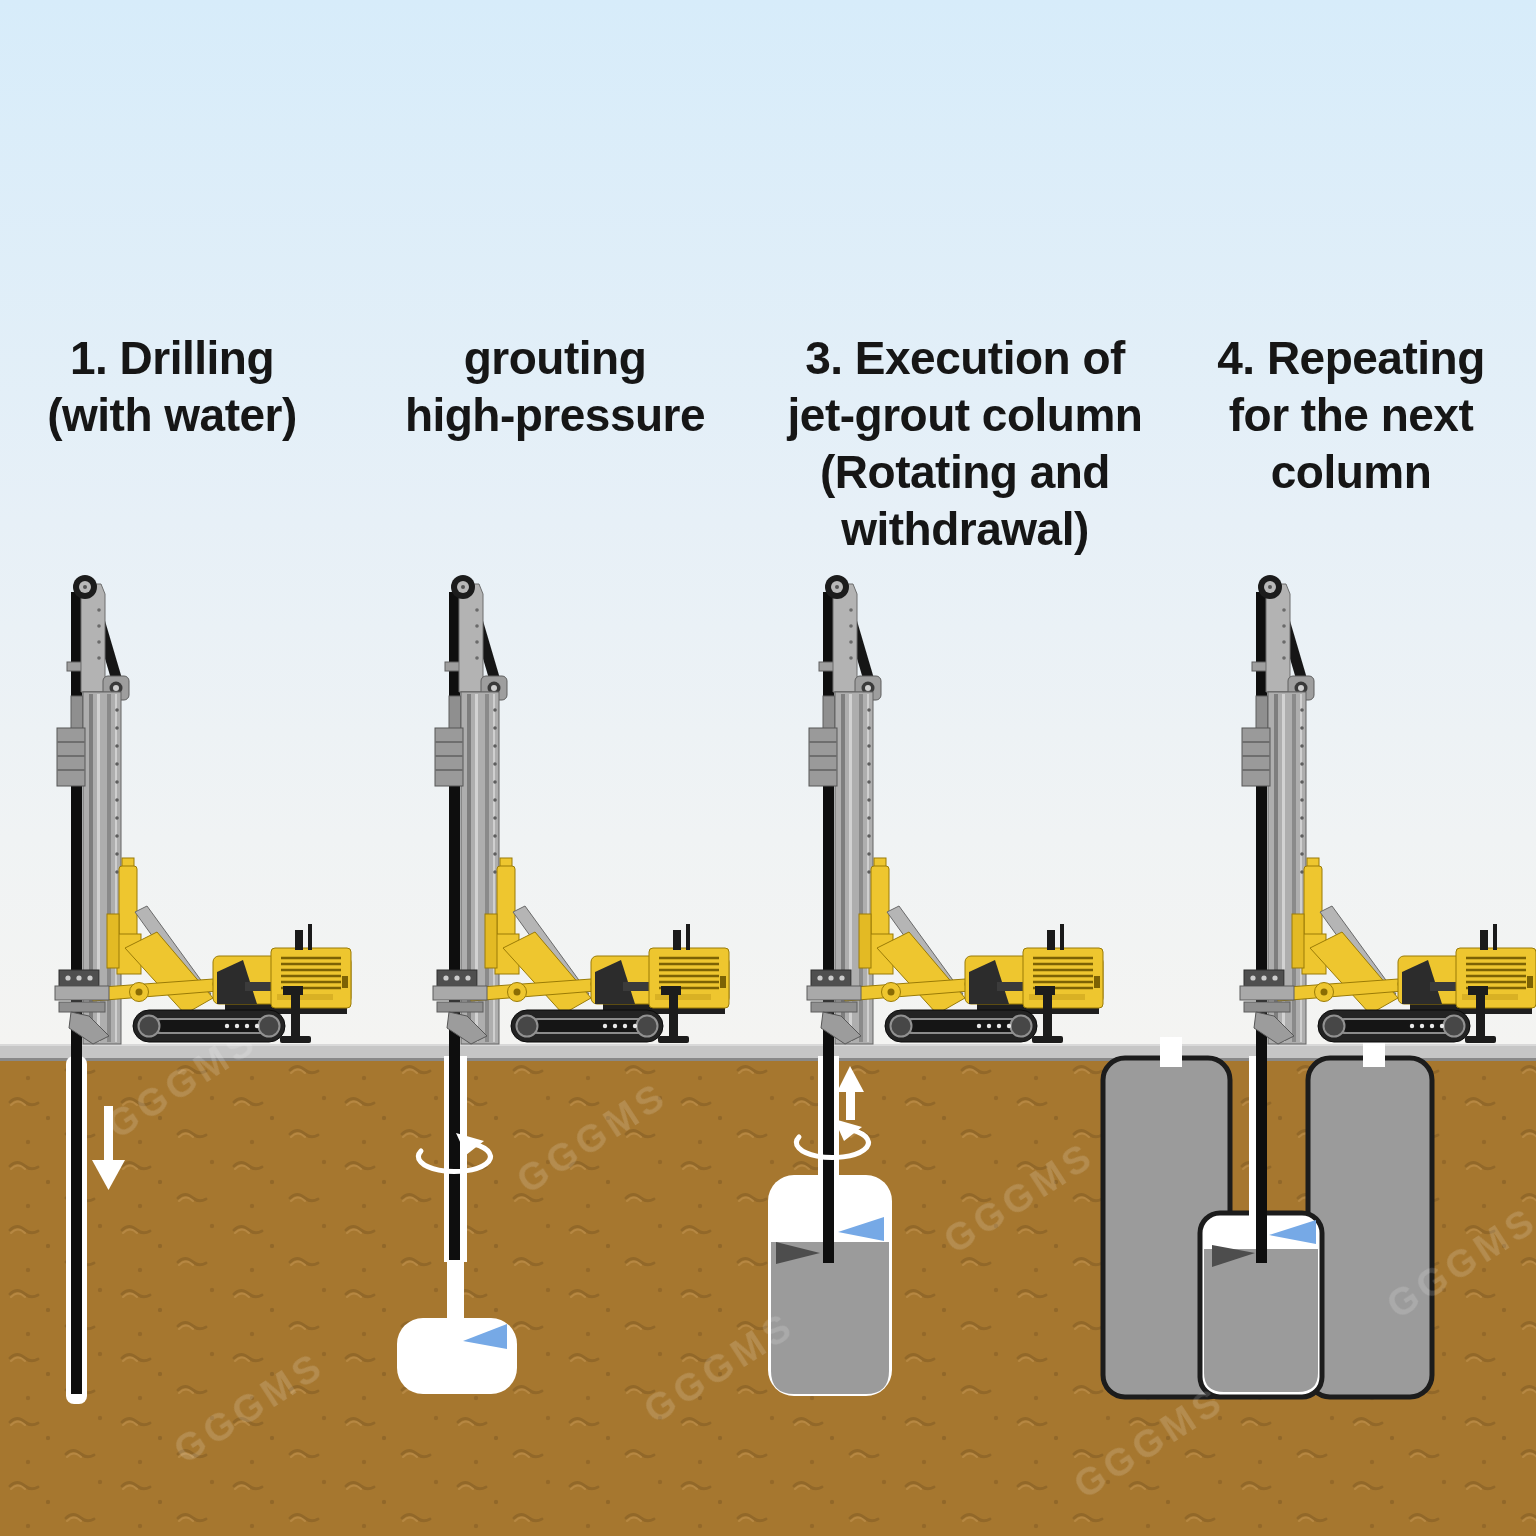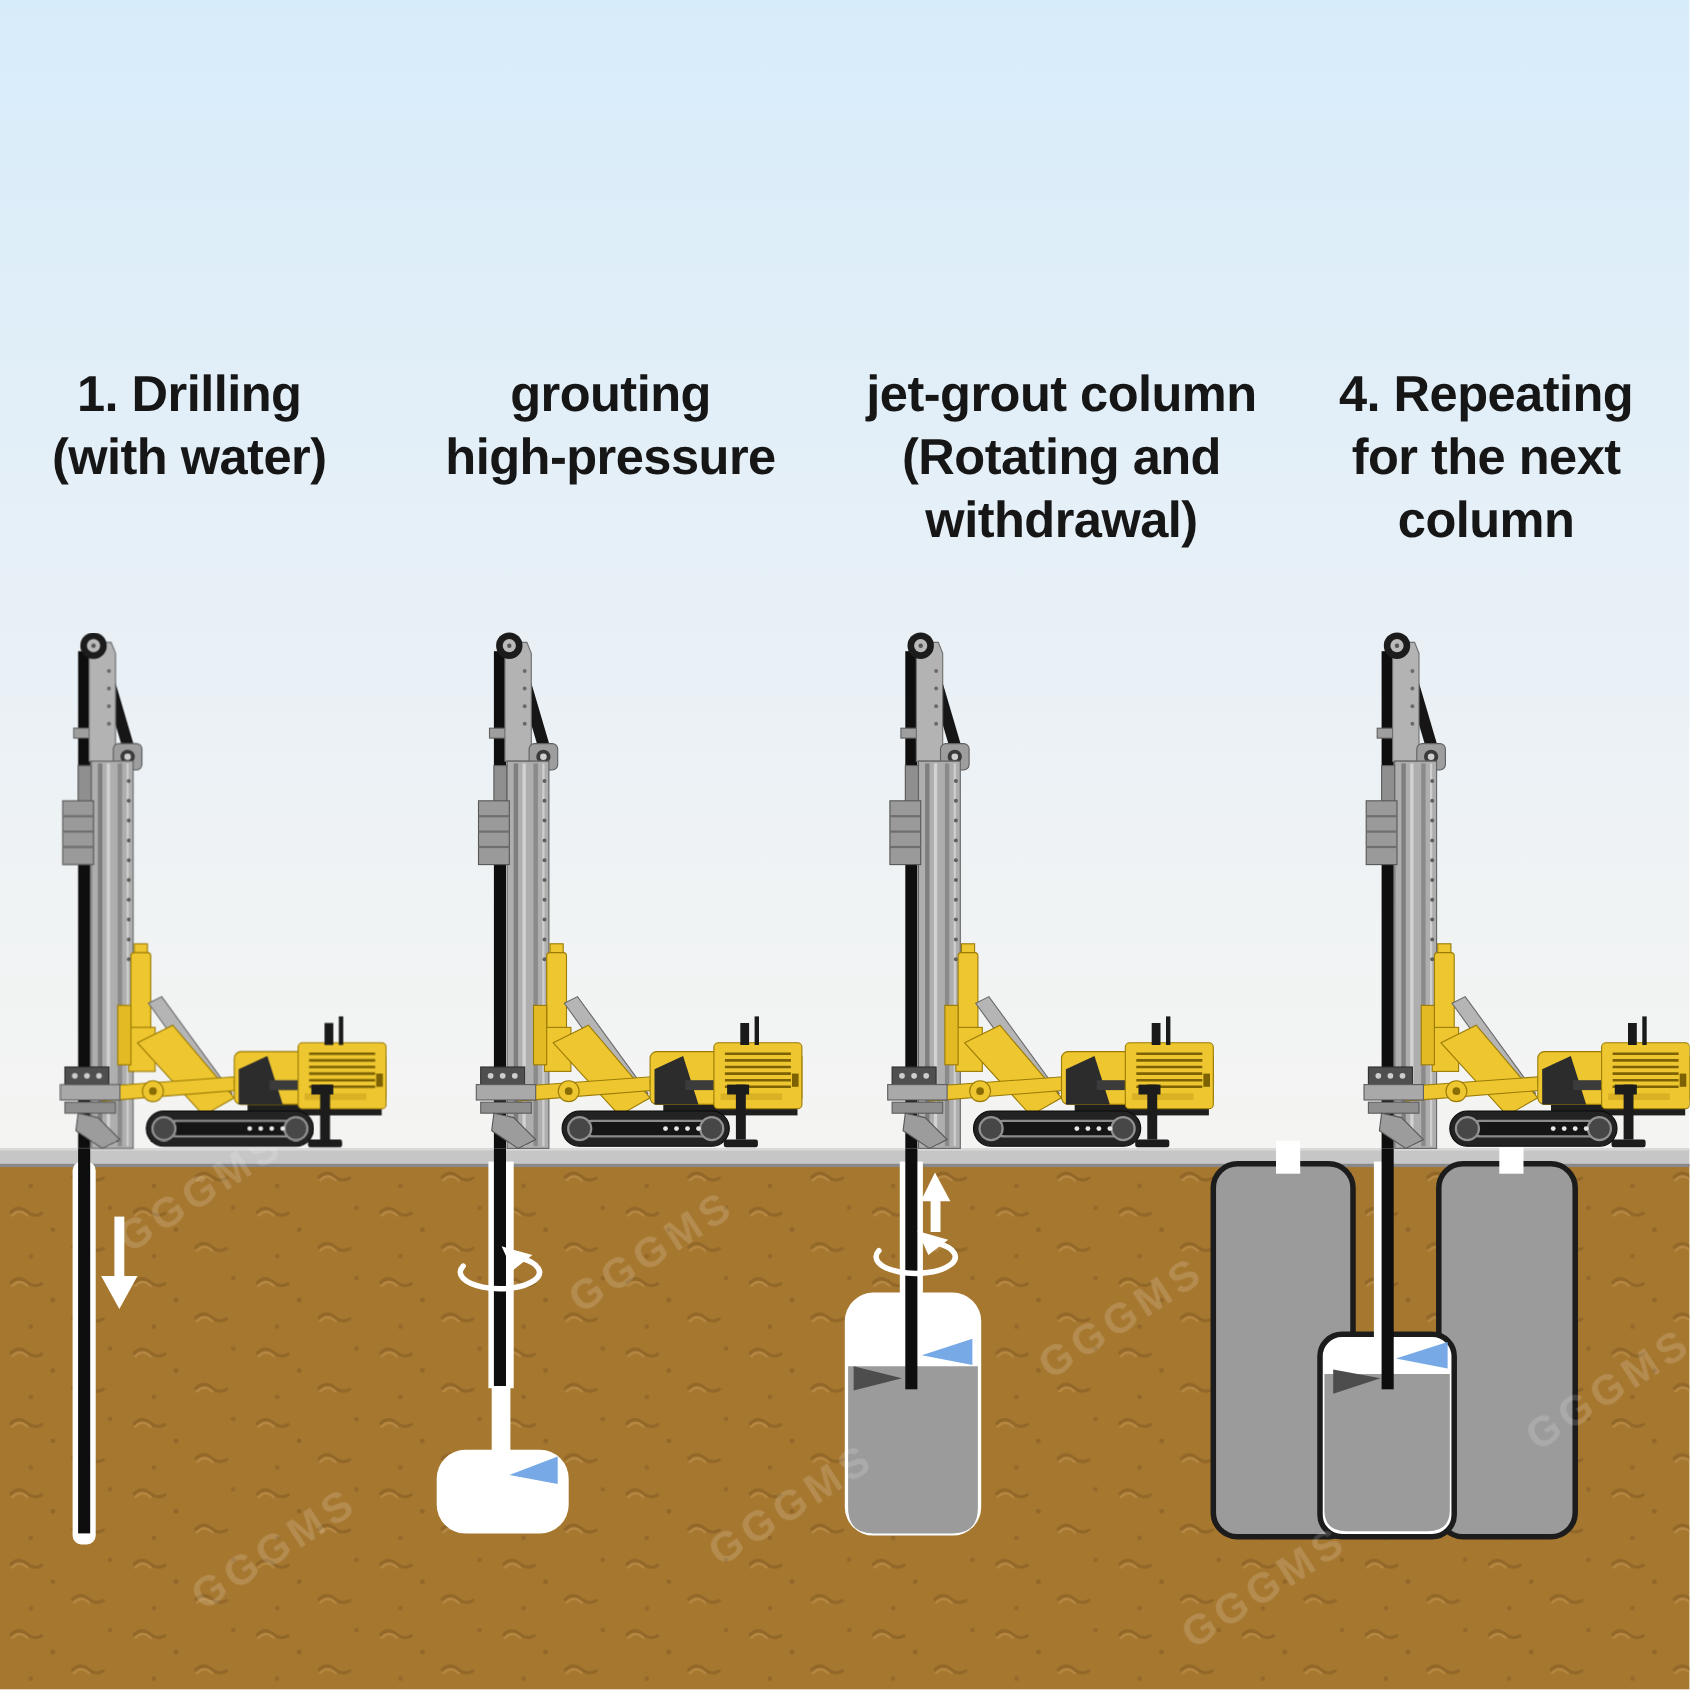--- a/index.html
+++ b/index.html
@@ -258,20 +258,21 @@
 <div class="labels">
   <div class="step-label lbl1">
     <div>1. Drilling</div>
     <div>(with water)</div>
   </div>
   <div class="step-label lbl2">
     <div>grouting</div>
     <div>high-pressure</div>
   </div>
   <div class="step-label lbl3">
+    <div>3. Execution of</div>
     <div>jet-grout column</div>
     <div>(Rotating and</div>
     <div>withdrawal)</div>
   </div>
   <div class="step-label lbl4">
     <div>4. Repeating</div>
     <div>for the next</div>
     <div>column</div>
   </div>
 </div>

